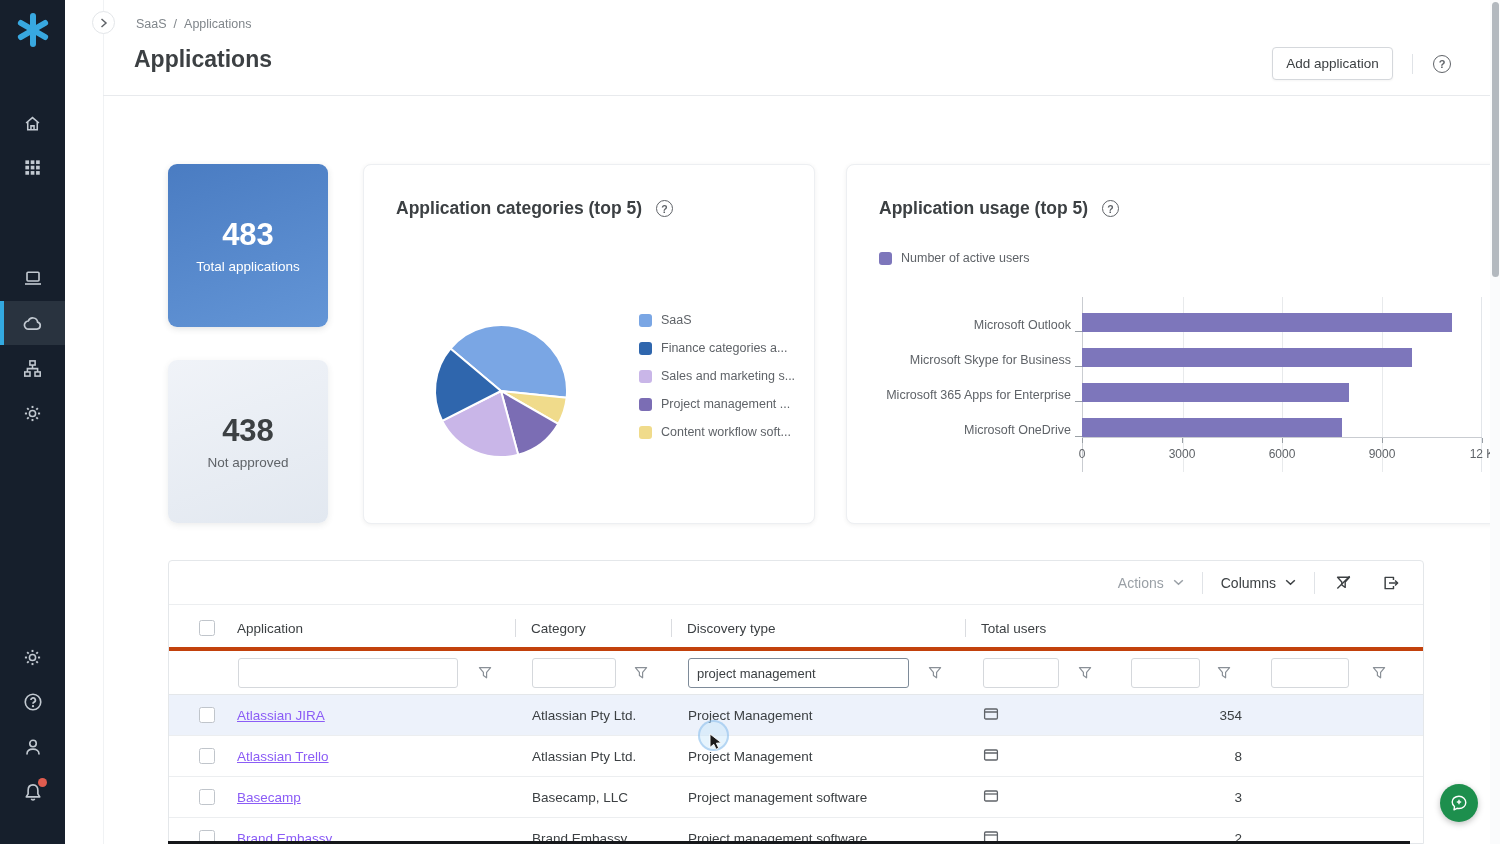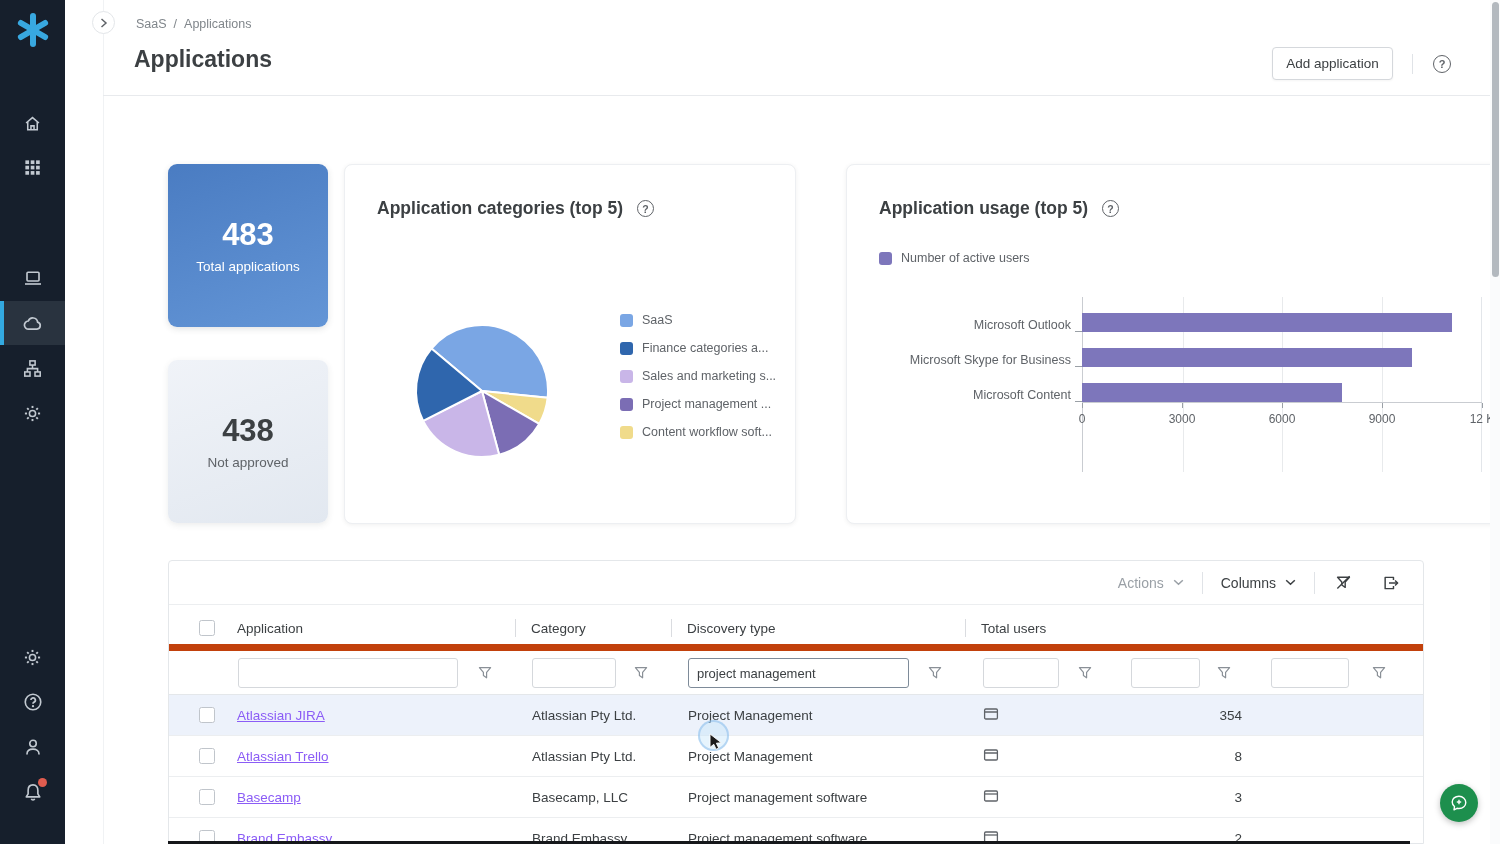--- a/index.html
+++ b/index.html
@@ -38,21 +38,21 @@
     box-shadow:0 2px 6px rgba(60,64,67,.15); }
   .stat-blue { top:164px; background:linear-gradient(160deg,#4a7cc2,#6395d6); color:#fff; }
   .stat-light { top:360px; background:linear-gradient(160deg,#f0f3f8,#e2e8f0); color:#3c4043; box-shadow:0 2px 6px rgba(60,64,67,.10);}
   .stat-value { font-size:31px; font-weight:700; }
   .stat-label { font-size:13.5px; margin-top:6px; }
   .stat-light .stat-label { color:#5f6368; }
 
   
   .chart-card { position:absolute; top:164px; height:360px; background:#fff; border:1px solid #edeff2;
     border-radius:8px; box-shadow:0 1px 4px rgba(60,64,67,.08); }
-  .pie-card { left:344px; width:452px;padding-left:13px; }
+  .pie-card { left:363px; width:452px;padding-left:13px; }
   .bar-card { left:846px; width:678px; }
   .chart-title-row { position:absolute; left:32px; top:33px; display:flex; align-items:center; }
   .chart-title { font-size:17.5px; font-weight:700; color:#3c4043; }
   .chart-title-row .help-circ { margin-left:14px; width:17px; height:17px; font-size:10.5px; border-width:1.4px; color:#5f6368; }
 
   .pie-svg { position:absolute; left:67px; top:156px; }
   .pie-legend { position:absolute; left:275px; top:148px; list-style:none; }
   .pie-legend li { display:flex; align-items:center; margin-bottom:14px; font-size:12.5px; color:#5f6368; }
   .swatch { width:13px; height:13px; border-radius:3px; margin-right:9px; flex:none; }
 
@@ -78,21 +78,21 @@
   .tbl-toolbar { height:44px; display:flex; align-items:center; justify-content:flex-end; border-bottom:1px solid #eceef0; padding-right:22px; }
   .tb-btn { display:flex; align-items:center; font-size:14px; cursor:pointer; }
   .tb-btn.disabled { color:#9aa0a6; }
   .tb-btn.dark { color:#3c4043; font-weight:500; }
   .tb-btn svg { margin-left:9px; }
   .tb-sep { width:1px; height:22px; background:#e0e3e7; margin:0 18px; }
   .tb-icon { width:20px; height:20px; display:flex; align-items:center; justify-content:center; cursor:pointer; }
   .tb-icon + .tb-icon { margin-left:28px; }
 
   .tgrid { display:grid; grid-template-columns:60px 286px 156px 294px 150px 139px 169px; align-items:center; }
-  .thead { height:46px; border-bottom:7px solid #c2410c; }
+  .thead { height:46px; border-bottom:4px solid #c2410c; }
   .th { font-size:13.5px; font-weight:500; color:#3c4043; padding-left:16px; position:relative; height:46px; display:flex; align-items:center; }
   .th.first-col { padding-left:8px; }
   .th.with-sep::before { content:''; position:absolute; left:0; top:14px; height:18px; width:1px; background:#dadce0; }
   .checkbox { width:16px; height:16px; border:1.5px solid #c0c5cb; border-radius:2.5px; background:#fff; cursor:pointer; }
   .th-check, .td-check { display:flex; justify-content:center; }
 
   .tfilter { height:44px; border-bottom:1px solid #e4e7ea; }
   .f-cell { display:flex; align-items:center; padding-left:9px; height:44px; }
   .f-input { height:30px; border:1px solid #d5d8dc; border-radius:3px; background:#fff; font-size:13px; color:#3c4043; padding:0 8px;
     font-family:"Liberation Sans", sans-serif; }
@@ -307,21 +307,28 @@
           </div>
         </div>
         <div class="bar-row">
           <span class="bar-label">Microsoft Skype for Business</span>
           <span class="bar-tick"></span>
           <div class="bar-track">
             <div class="bar-fill" style="width: 82.5%; background: rgb(125, 118, 187);"></div>
           </div>
         </div>
         <div class="bar-row">
-          <span class="bar-label">Microsoft Content</span>
+          <span class="bar-label">Microsoft 365 Apps for Enterprise</span>
+          <span class="bar-tick"></span>
+          <div class="bar-track">
+            <div class="bar-fill" style="width: 66.6667%; background: rgb(125, 118, 187);"></div>
+          </div>
+        </div>
+        <div class="bar-row">
+          <span class="bar-label">Microsoft OneDrive</span>
           <span class="bar-tick"></span>
           <div class="bar-track">
             <div class="bar-fill" style="width: 65%; background: rgb(125, 118, 187);"></div>
           </div>
         </div>
       </div>
     <div class="bar-xaxis" id="bar-xaxis">
         <div class="xtick-line" style="left: 0%;"></div>
         <div class="xtick-label" style="left: 0%;">0</div>
         <div class="xtick-line" style="left: 25%;"></div>

